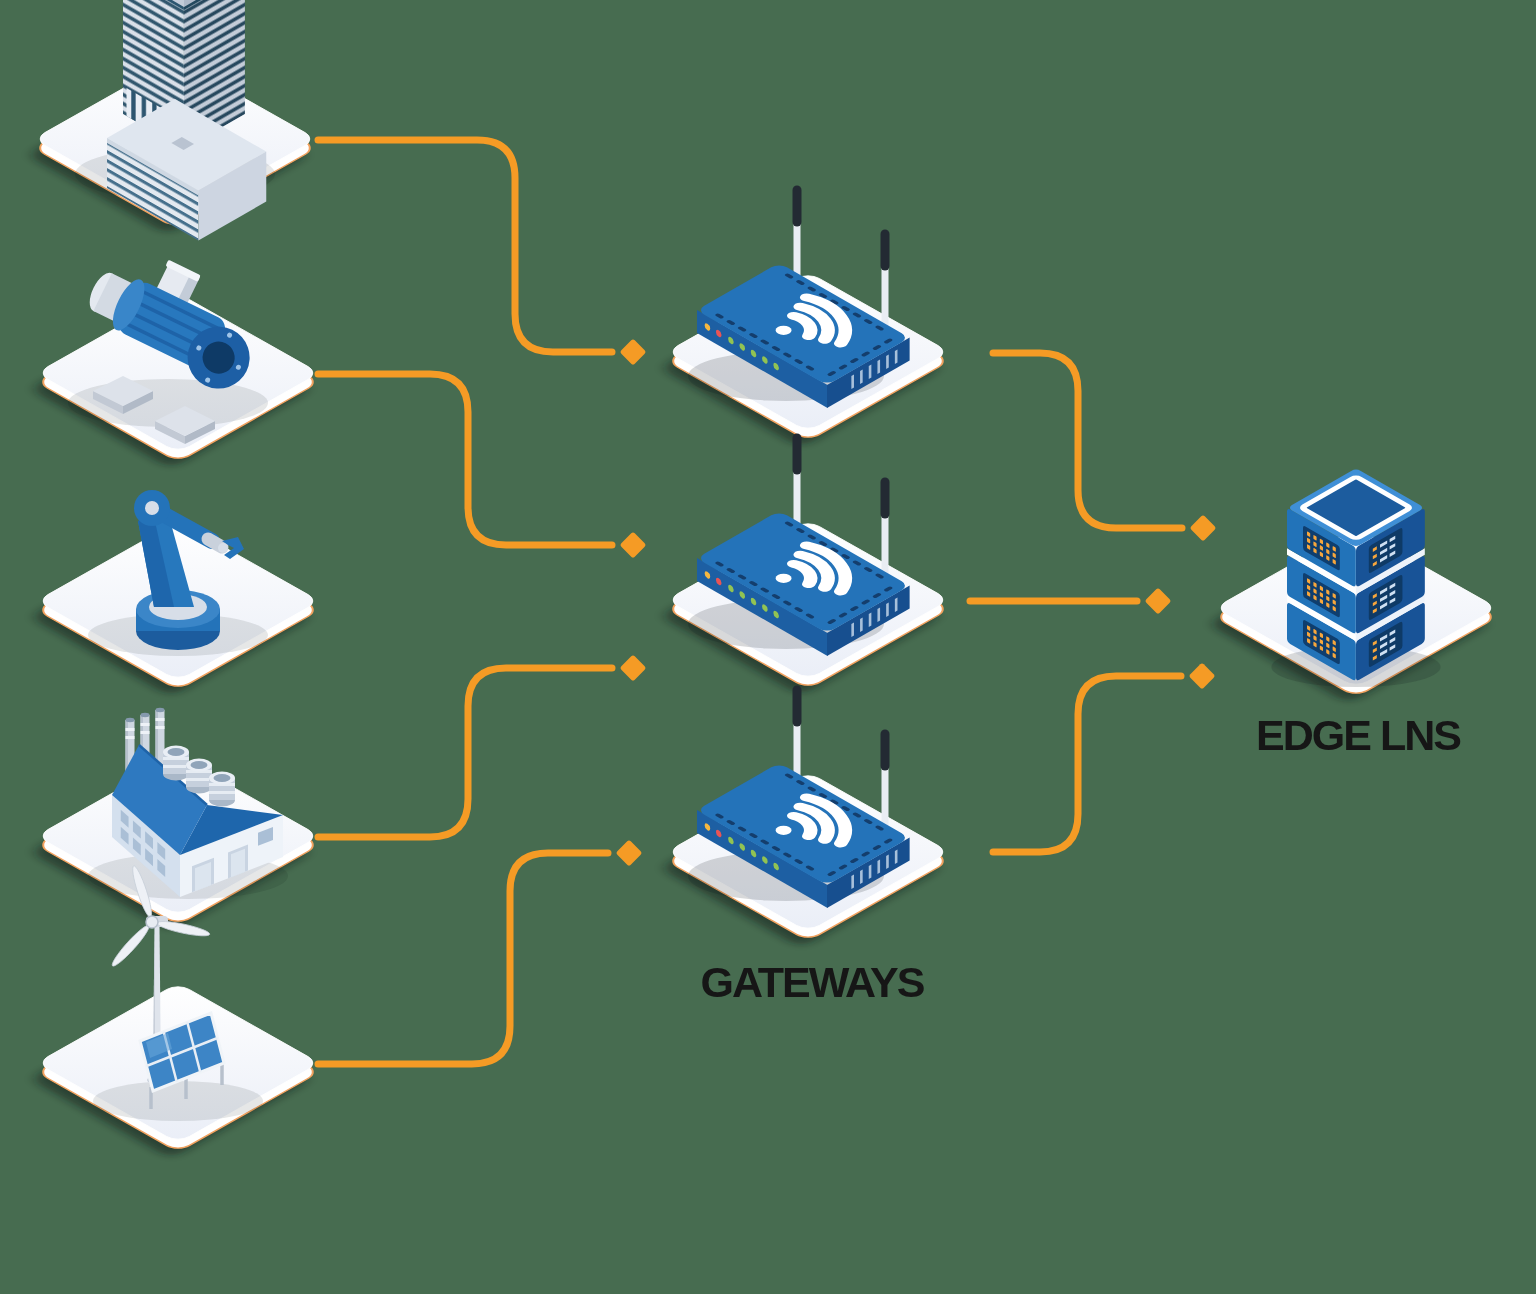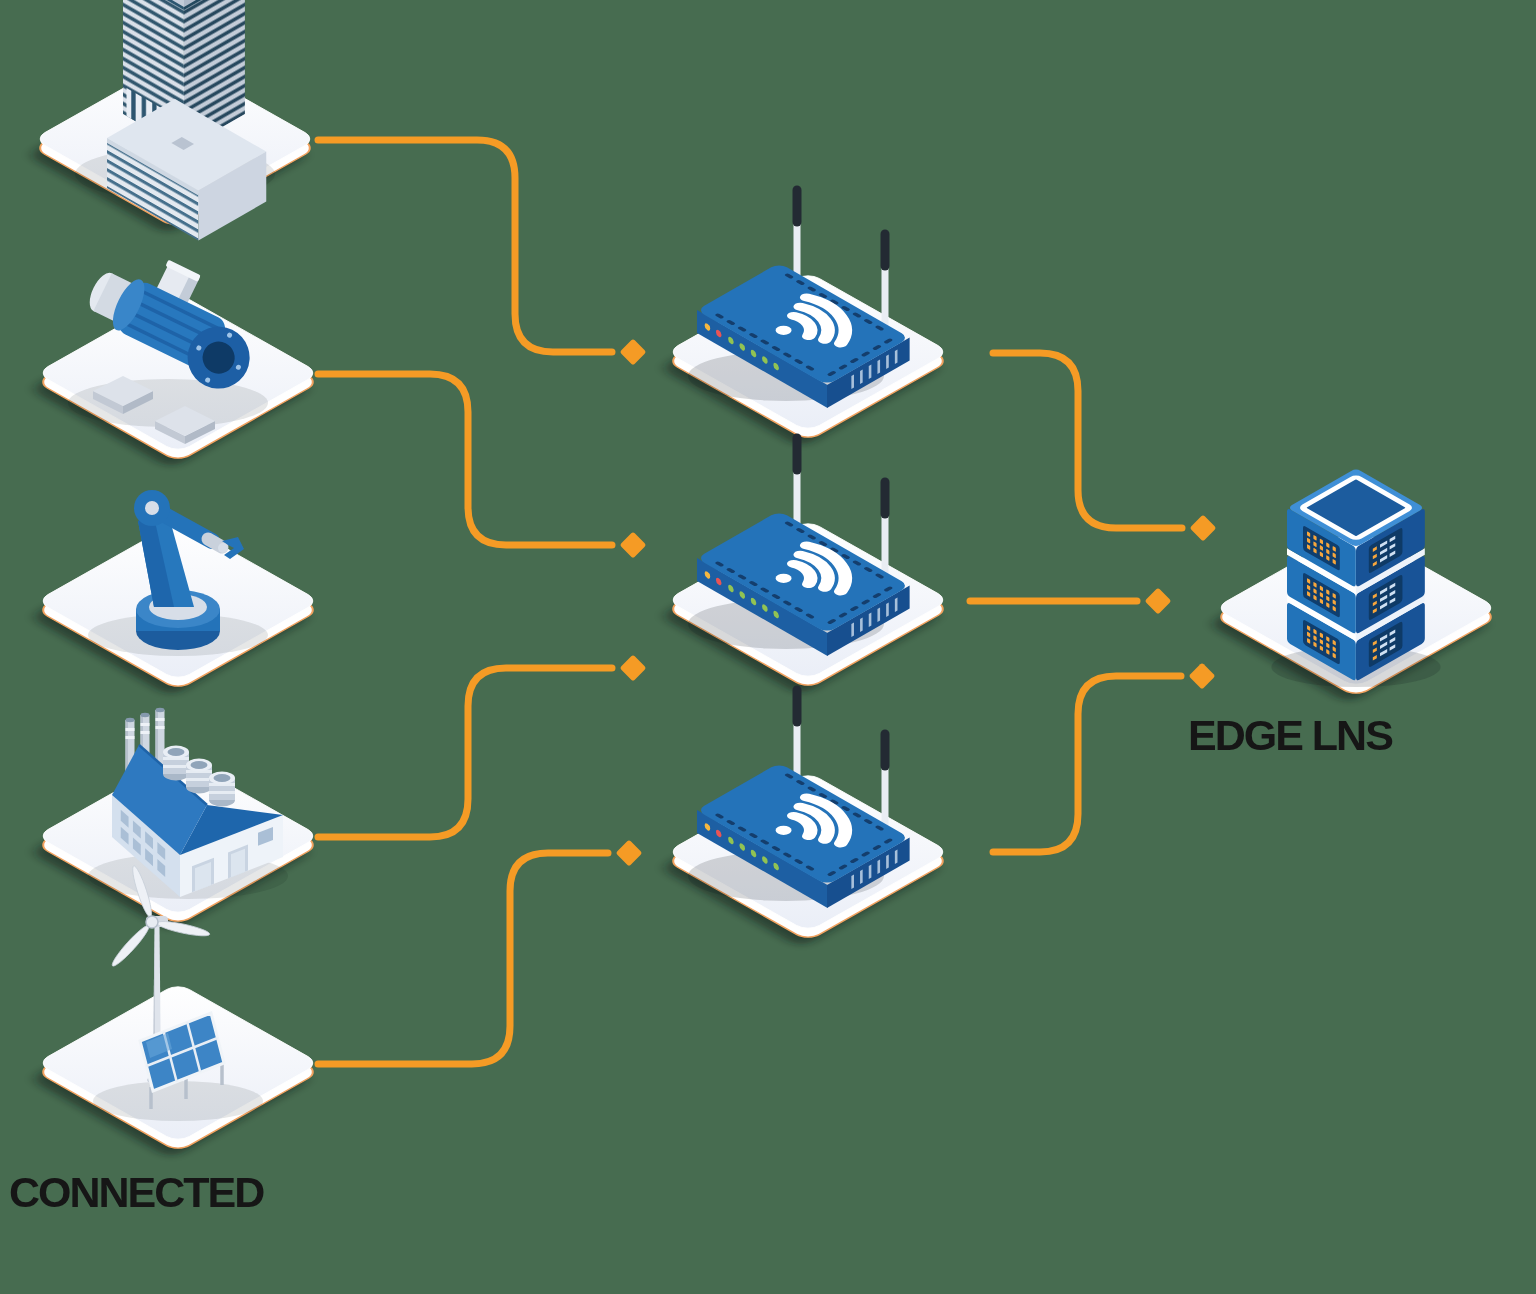--- a/index.html
+++ b/index.html
@@ -1,20 +1,20 @@
 <!DOCTYPE html>
 <html style="--background: #476C50; --accent-orange: #F59B25; --device-blue: #2473B9; --label-ink: #161616;"><head>
 <meta charset="utf-8">
 <style>
   :root{ --background:#476C50; --accent-orange:#F59B25; --label-ink:#161616; --device-blue:#2473B9; }
   *{margin:0;padding:0;box-sizing:border-box}
   body{font-family:"Liberation Sans",sans-serif;background:#333;}
   .stage{position:relative;width:1536px;height:1294px;background:var(--background);overflow:hidden}
   .stage svg{position:absolute;left:0;top:0}
-  .diagram-label{position:absolute;font-weight:700;font-size:43px;letter-spacing:-2px;color:var(--label-ink);text-align:left;line-height:1.32}
+  .diagram-label{position:absolute;font-weight:700;font-size:43px;letter-spacing:-2px;color:var(--label-ink);text-align:center;line-height:1.32}
   .connector{fill:none;stroke:var(--accent-orange);stroke-width:7;stroke-linecap:round}
   .arrow{fill:var(--accent-orange)}
 </style>
 </head>
 <body>
 
 <div class="stage">
 <svg width="1536" height="1294" viewBox="0 0 1536 1294">
   <defs>
     <filter id="fBlur" x="-40%" y="-40%" width="180%" height="180%">
@@ -413,16 +413,16 @@
 
       <g transform="translate(0,-152) matrix(0.87,0.5,-0.87,0.5,0,0)">
         <rect width="86" height="86" rx="6" fill="#3F8FD6"></rect>
         <rect x="9" y="9" width="68" height="68" rx="4" fill="#1C5C9E" stroke="#ffffff" stroke-width="6"></rect>
       </g>
     </g>
   </g>
 </svg>
 
 <div class="diagram-label" style="left:9px;top:1164px;width:336px">
-  <div>CONNECTED</div>
 </div>
+<div class="diagram-label" style="left:642px;top:961px;width:340px;line-height:1">GATEWAYS</div>
 <div class="diagram-label" style="left:1188px;top:714px;width:340px;line-height:1">EDGE LNS</div>
 </div>
 
 </body></html>

